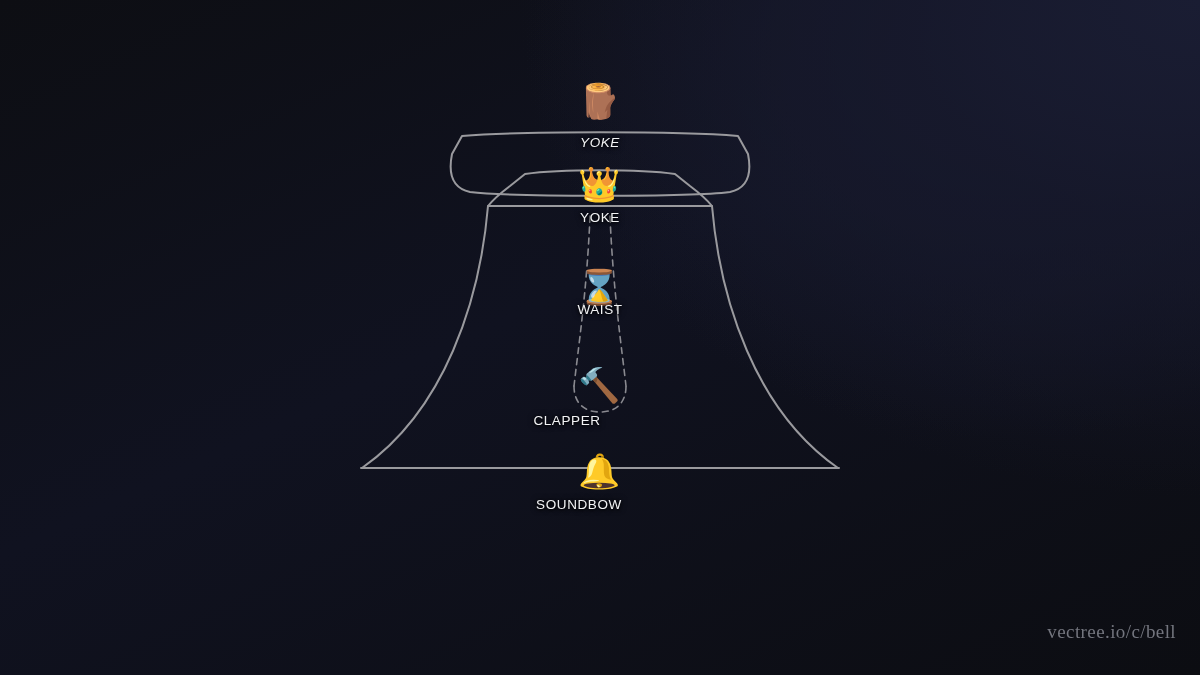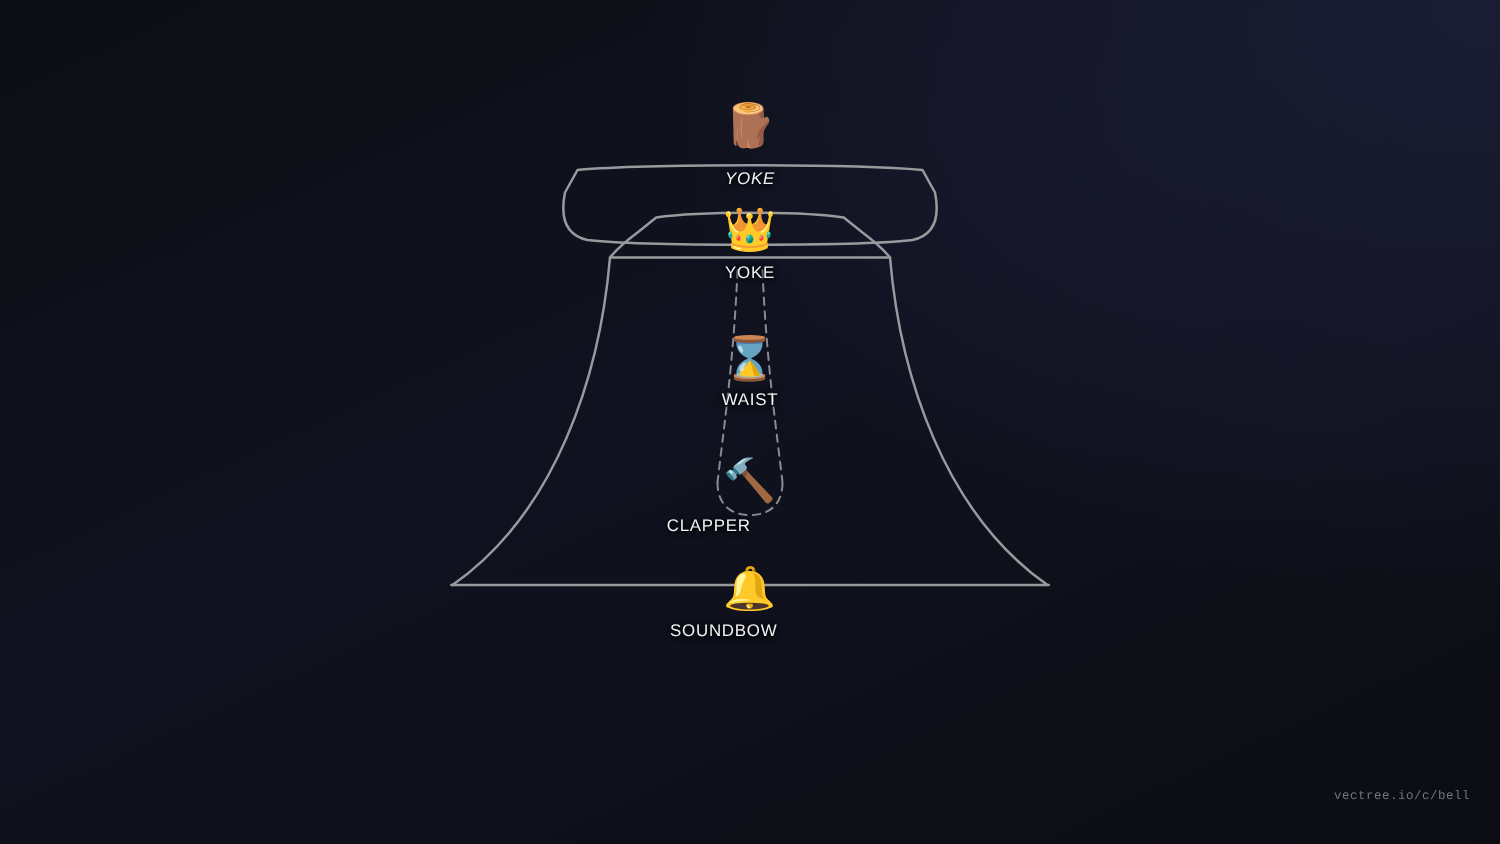--- a/index.html
+++ b/index.html
@@ -33,22 +33,22 @@
     transform:translate(-50%,-50%);
     font-size:34px;
     line-height:1;
     text-align:center;
     font-family:"DejaVu Sans", sans-serif;
   }
   
   #footer { position:absolute; left:0; bottom:0; width:1200px; height:115px; }
   #url-text {
     position:absolute; right:24px; bottom:32px;
-    color:#73757e; font-size:10px; letter-spacing:0.4px;
-    font-family:Liberation Mono, monospace;
+    color:#73757e; font-size:19px; letter-spacing:0.4px;
+    font-family:Liberation Serif, serif;
   }
 </style>
 </head>
 <body>
 
 <div id="stage">
 
   <div id="diagram">
 
     <svg width="1200" height="560" viewBox="0 0 1200 560" style="position:absolute;left:0;top:0;">
@@ -82,21 +82,21 @@
       <path d="M 574 386 C 574 404, 585 412, 600 412 C 615 412, 626 404, 626 386" fill="none" stroke="#8a8a90" stroke-width="1.6" stroke-dasharray="6 5" stroke-linecap="round"></path>
     </svg>
 
     <div class="emo" style="left:600px;top:101px;">🪵</div>
     <div class="lbl" style="left:600px;top:135px;font-style:italic;">YOKE</div>
 
     <div class="emo" style="left:600px;top:184px;">👑</div>
     <div class="lbl" style="left:600px;top:210px;">YOKE</div>
 
     <div class="emo" style="left:600px;top:287px;">⌛</div>
-    <div class="lbl" style="left:600px;top:312px;">WAIST</div>
+    <div class="lbl" style="left:600px;top:302px;">WAIST</div>
 
     <div class="emo" style="left:600px;top:385px;">🔨</div>
     <div class="lbl" style="left:567px;top:413px;">CLAPPER</div>
 
     <div class="emo" style="left:600px;top:471px;">🔔</div>
     <div class="lbl" style="left:579px;top:497px;">SOUNDBOW</div>
   </div>
 
   <div id="footer">
 

